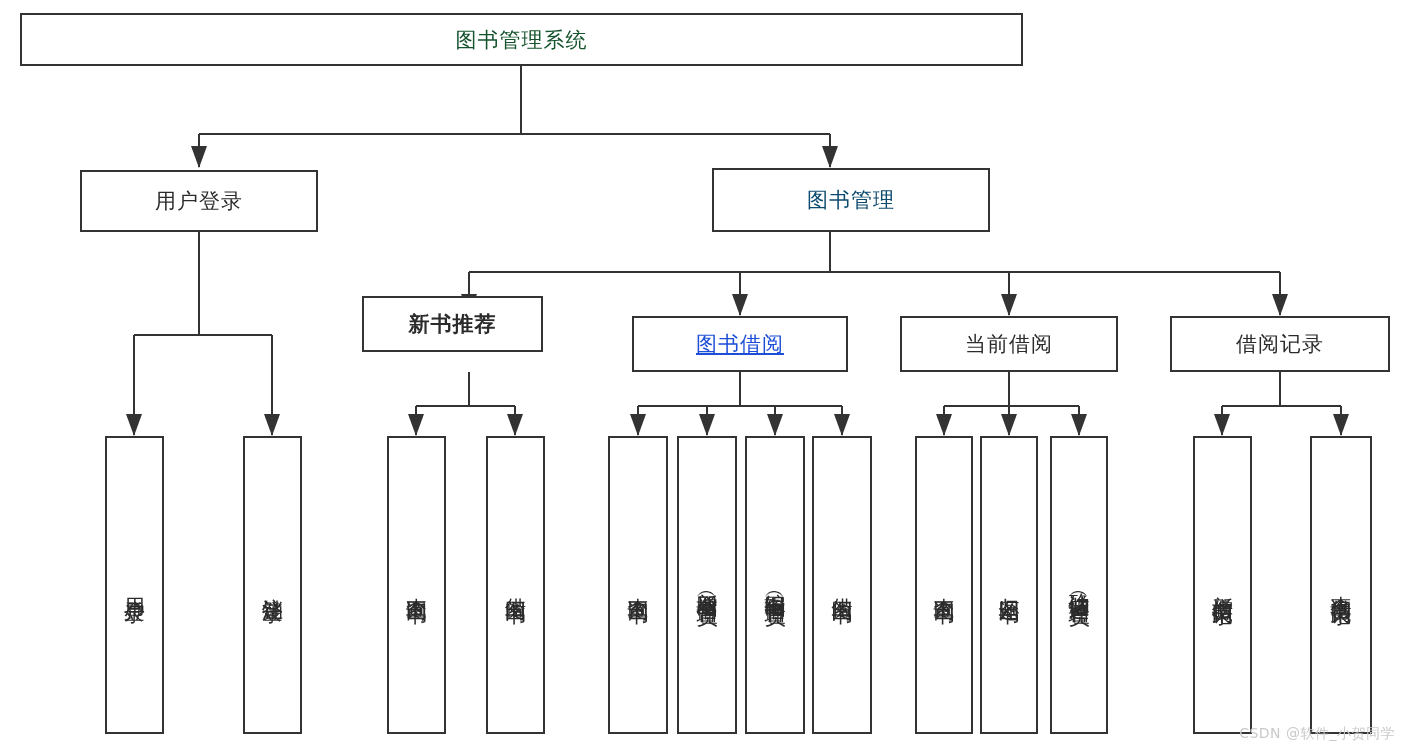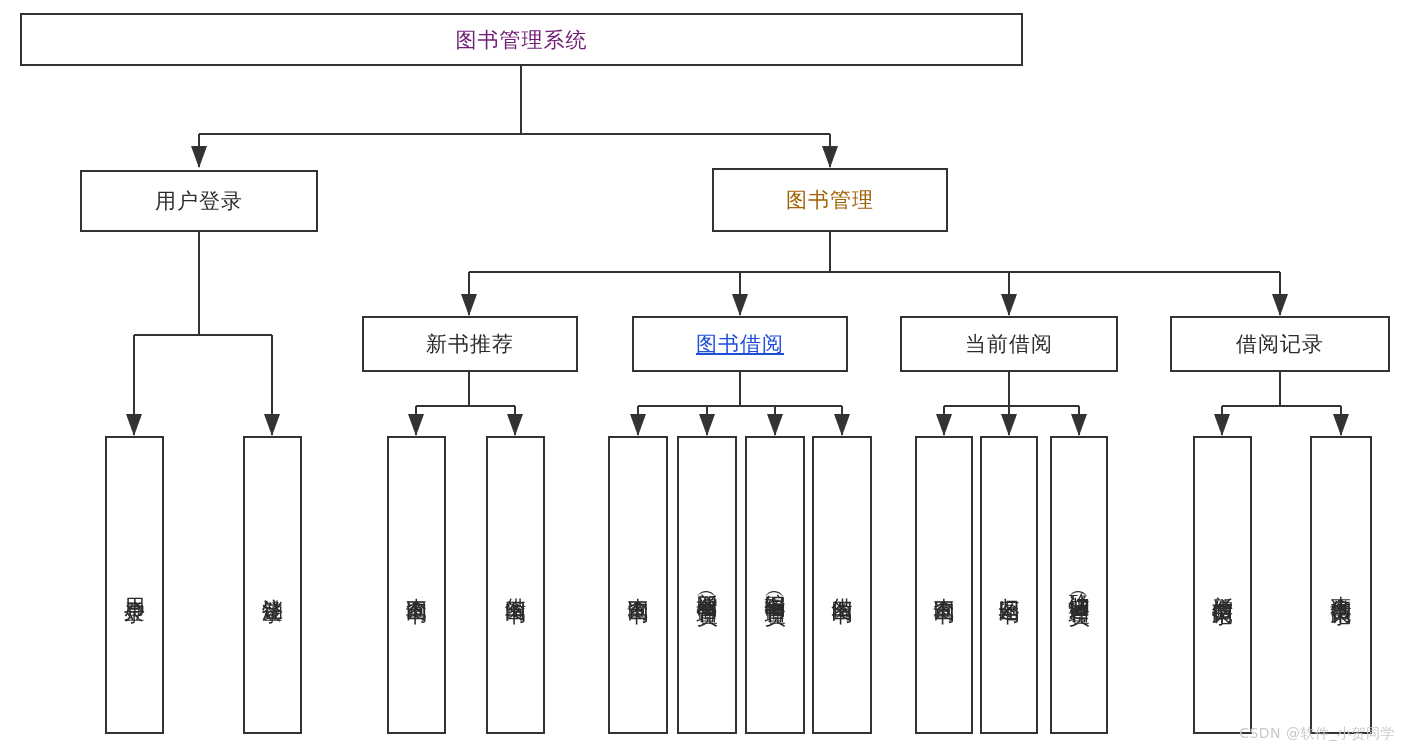--- a/index.html
+++ b/index.html
@@ -113,26 +113,26 @@
       <line x1="1079" y1="406" x2="1079" y2="435" stroke="#333333" stroke-width="2.5" shape-rendering="crispEdges"></line>
       <path d="M 1071 414 L 1087 414 L 1079 436 Z" fill="#333333"></path>
       <line x1="1280" y1="372" x2="1280" y2="406" stroke="#333333" stroke-width="2.5" shape-rendering="crispEdges"></line>
       <line x1="1222" y1="406" x2="1341" y2="406" stroke="#333333" stroke-width="2.5" shape-rendering="crispEdges"></line>
       <line x1="1222" y1="406" x2="1222" y2="435" stroke="#333333" stroke-width="2.5" shape-rendering="crispEdges"></line>
       <path d="M 1214 414 L 1230 414 L 1222 436 Z" fill="#333333"></path>
       <line x1="1341" y1="406" x2="1341" y2="435" stroke="#333333" stroke-width="2.5" shape-rendering="crispEdges"></line>
       <path d="M 1333 414 L 1349 414 L 1341 436 Z" fill="#333333"></path>
     </svg>
 
-  <div class="node horiz" style="left: 20px; top: 13px; width: 1003px; height: 53px; border-color: rgb(51, 51, 51); background: rgb(255, 255, 255); color: #701a75;">图书管理系统</div>
+  <div class="node horiz" style="left: 20px; top: 13px; width: 1003px; height: 53px; border-color: rgb(51, 51, 51); background: rgb(255, 255, 255); color: #14532d;">图书管理系统</div>
 
   <div class="node horiz" style="left: 80px; top: 170px; width: 238px; height: 62px; border-color: rgb(51, 51, 51); background: rgb(255, 255, 255); color: rgb(43, 43, 43);">用户登录</div>
-  <div class="node horiz" style="left: 712px; top: 168px; width: 236px; height: 64px; border-color: rgb(51, 51, 51); background: rgb(255, 255, 255); color: #a16207;">图书管理</div>
+  <div class="node horiz" style="left: 712px; top: 168px; width: 278px; height: 64px; border-color: rgb(51, 51, 51); background: rgb(255, 255, 255); color: #0c4a6e;">图书管理</div>
 
-  <div class="node horiz" style="left: 362px; top: 316px; width: 216px; height: 56px; border-color: rgb(51, 51, 51); background: rgb(255, 255, 255); color: rgb(43, 43, 43);">新书推荐</div>
+  <div class="node horiz" style="left: 362px; top: 296px; width: 181px; height: 56px; border-color: rgb(51, 51, 51); background: rgb(255, 255, 255); color: rgb(43, 43, 43); font-weight: bold;">新书推荐</div>
   <div class="node horiz" style="left: 632px; top: 316px; width: 216px; height: 56px; border-color: rgb(51, 51, 51); background: rgb(255, 255, 255); color: #1d4ed8; text-decoration: underline;">图书借阅</div>
   <div class="node horiz" style="left: 1170px; top: 316px; width: 220px; height: 56px; border-color: rgb(51, 51, 51); background: rgb(255, 255, 255); color: rgb(43, 43, 43);">借阅记录</div>
   <div class="node horiz" style="left: 900px; top: 316px; width: 218px; height: 56px; border-color: rgb(51, 51, 51); background: rgb(255, 255, 255); color: rgb(43, 43, 43);">当前借阅</div>
 
   <div class="node vert" style="left: 105px; top: 436px; width: 59px; height: 298px; border-color: rgb(51, 51, 51); background: rgb(255, 255, 255); color: rgb(43, 43, 43);">用户登录</div>
   <div class="node vert" style="left: 243px; top: 436px; width: 59px; height: 298px; border-color: rgb(51, 51, 51); background: rgb(255, 255, 255); color: rgb(43, 43, 43);">注销登录</div>
 
   <div class="node vert" style="left: 387px; top: 436px; width: 59px; height: 298px; border-color: rgb(51, 51, 51); background: rgb(255, 255, 255); color: rgb(43, 43, 43);">查询图书</div>
   <div class="node vert" style="left: 486px; top: 436px; width: 59px; height: 298px; border-color: rgb(51, 51, 51); background: rgb(255, 255, 255); color: rgb(43, 43, 43);">借阅图书</div>
 

